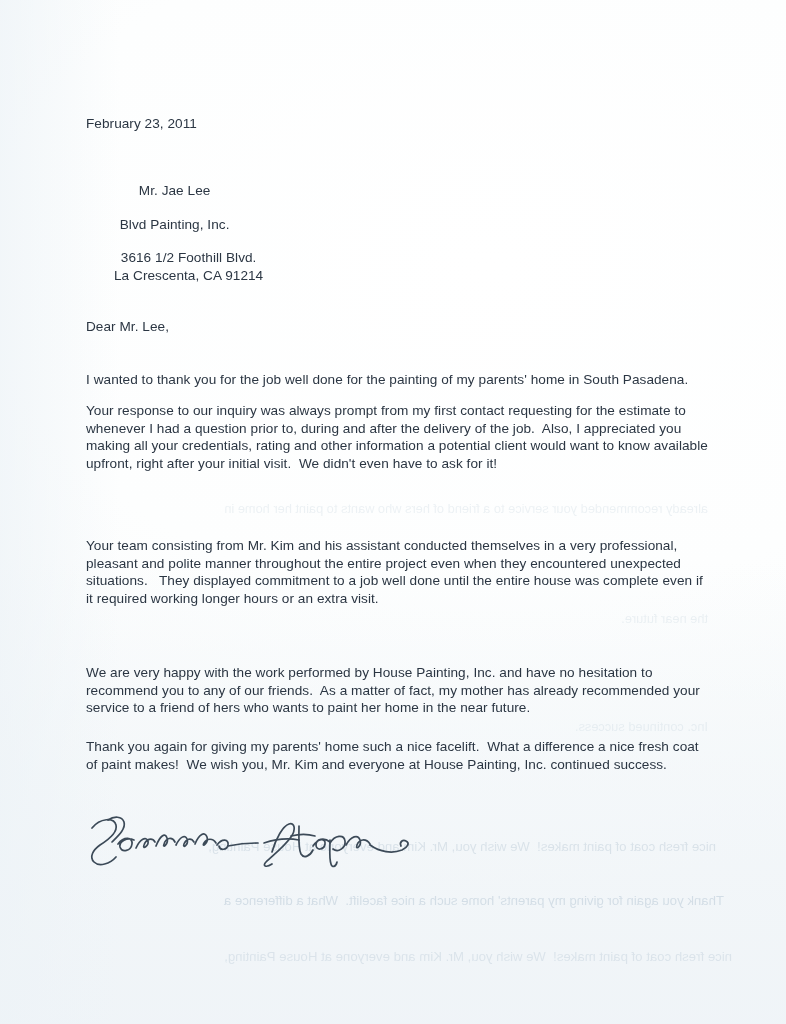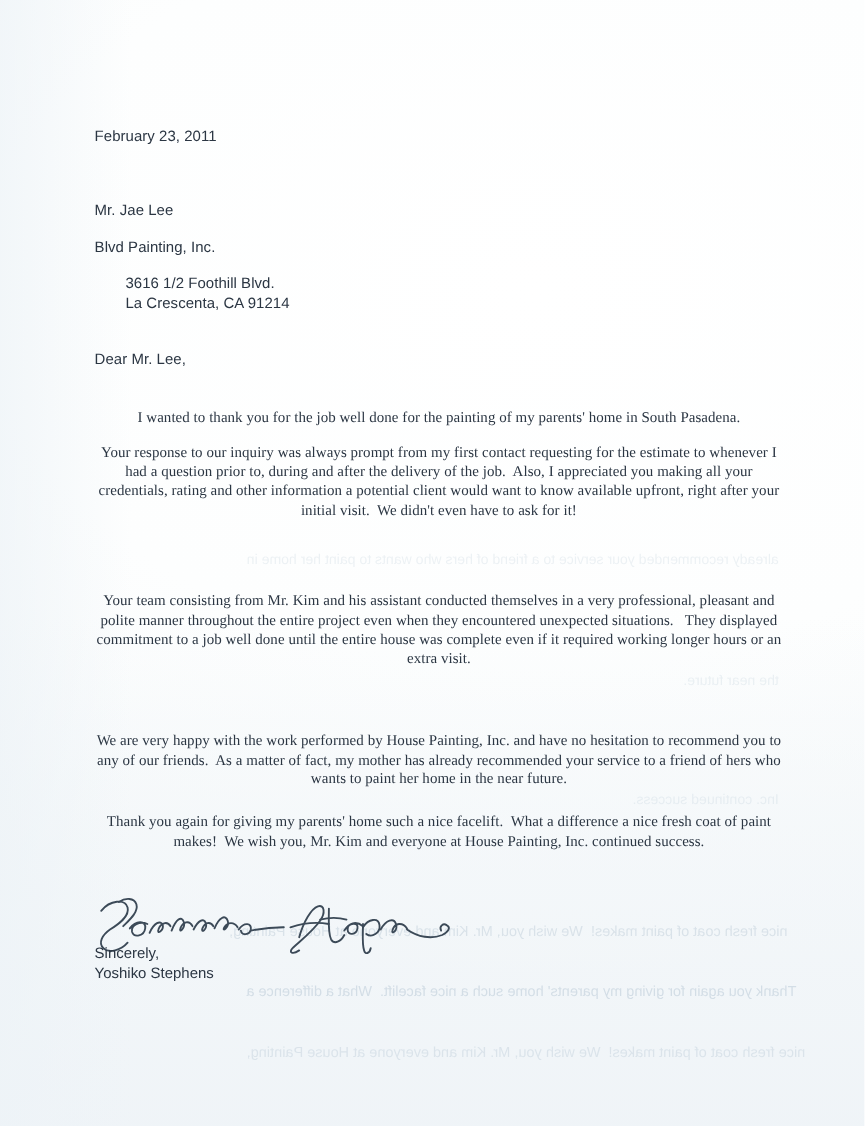--- a/index.html
+++ b/index.html
@@ -47,32 +47,31 @@
     top: 0;
     width: 626px;
     color: #2b3643;
     font-size: 13.6px;
     line-height: 17.6px;
     letter-spacing: 0.05px;
   }
 
   .line-date      { position: absolute; top: 115px; left: 0; }
   .blk-recipient  { position: absolute; top: 182px; left: 0; }
-  .blk-recipient .r-line { margin-bottom: 16px; }
+  .blk-recipient .r-line { margin-bottom: 16px; text-align: center; }
   .blk-recipient .r-line.tight { margin-bottom: 0; margin-left: 28px; }
 
   .blk-salutation { position: absolute; top: 318px; left: 0; }
 
   .para {
     position: absolute;
     left: 0;
     width: 626px;
-    text-align: center;
-    white-space: pre-wrap;
-    font-family: Liberation Serif, serif;
+    text-align: left;
+    white-space: pre-wrap;
   }
   .p1 { top: 371px; }
   .p2 { top: 402px; }
   .p3 { top: 537px; }
   .p4 { top: 647px; margin-top: 17px; }
   .p5 { top: 738px; }
 
   
   .sig-wrap {
     position: absolute;
@@ -208,21 +207,17 @@
         <path d="M244 28 C244 38, 243 46, 245 52 C246 56, 250 55, 251 50"></path>
         <path d="M244 31 C249 23, 258 22, 259 29 C260 36, 252 41, 247 37"></path>
 
         <path d="M260 33 C265 24, 272 22, 274 28 C276 34, 269 39, 271 33 C273 27, 280 26, 284 32"></path>
 
         <path d="M284 33 C294 40, 306 42, 316 38 C322 35, 324 31, 320 29 C317 27, 313 30, 315 34"></path>
       </g>
     </svg>
   </div>
 
-  <div class="blk-closing">
-    <div>Sincerely,</div>
-    <div>Yoshiko Stephens</div>
-  </div>
 
   <div class="bleed">Thank you again for giving my parents' home such a nice facelift.  What a difference a</div>
   <div class="bleed b2">nice fresh coat of paint makes!  We wish you, Mr. Kim and everyone at House Painting,</div>
 
 </div>
 
 </body></html>

